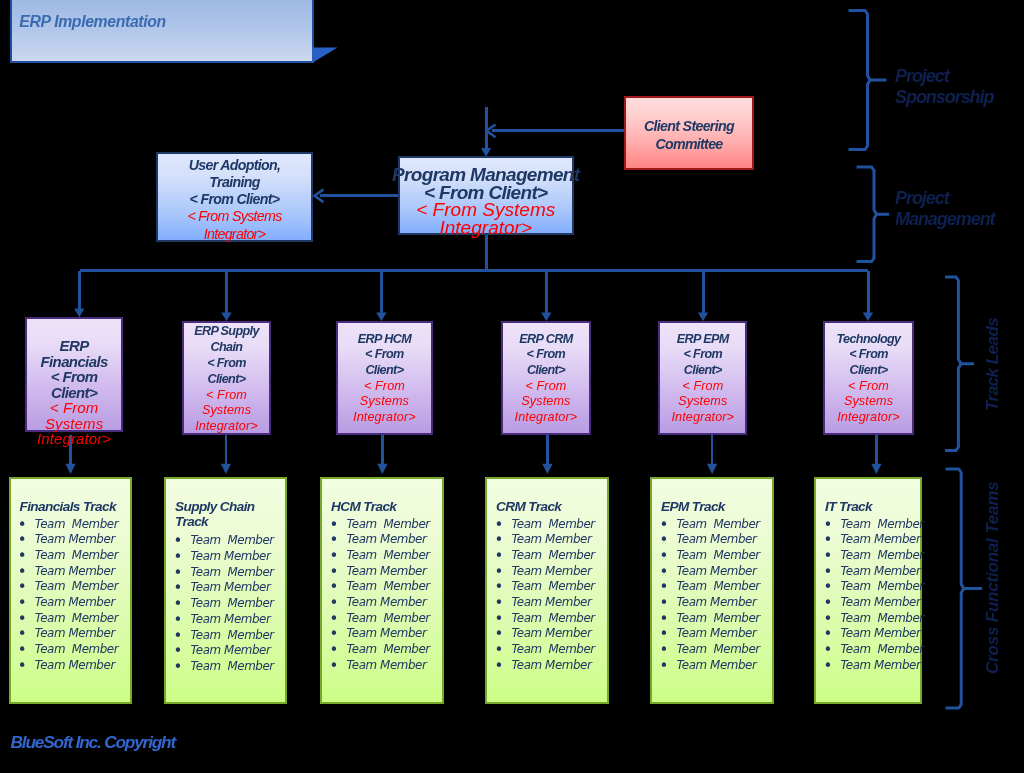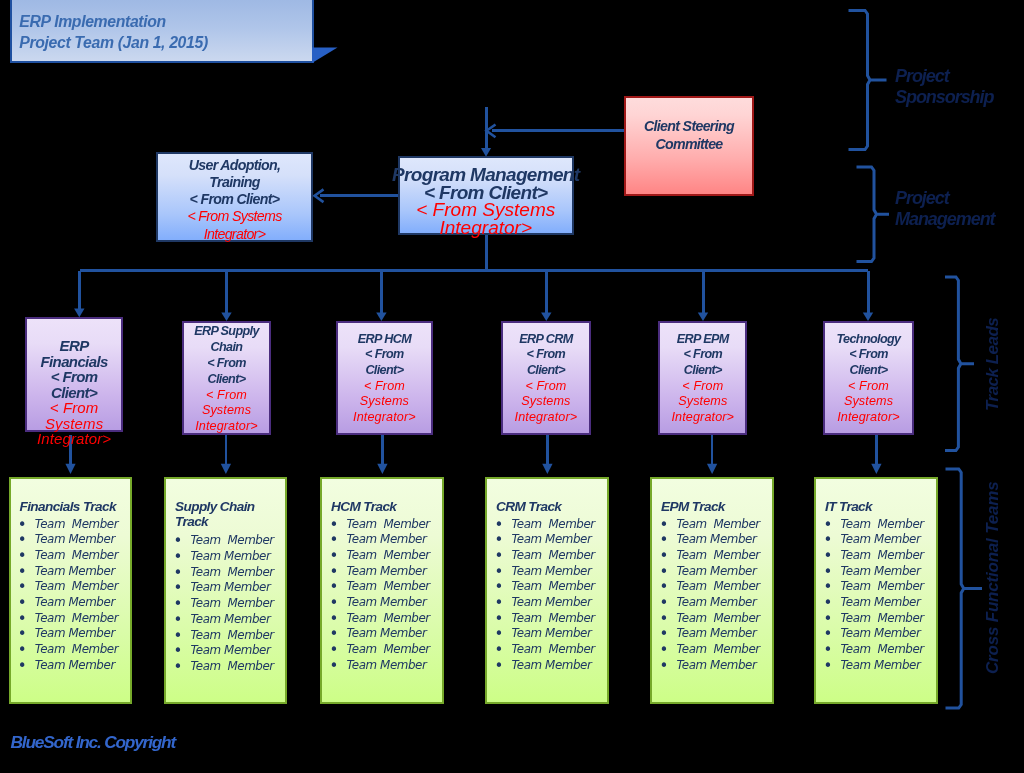--- a/index.html
+++ b/index.html
@@ -109,26 +109,26 @@
 </svg>
 <svg class="layer" viewBox="0 0 1024 773">
 <g fill="none" stroke="#21529E" stroke-width="3" stroke-linejoin="miter" stroke-linecap="butt">
   <path d="M848.5,10.5 L865.0,10.5 L867.5,14.0 L867.5,75.5 L870.0,80.0 L886.5,80.0 M870.0,80.0 L867.5,84.5 L867.5,146.0 L865.0,149.5 L848.5,149.5"></path>
   <path d="M856.5,167.0 L871.5,167.0 L874.0,170.5 L874.0,209.75 L876.5,214.25 L889.0,214.25 M876.5,214.25 L874.0,218.75 L874.0,258.0 L871.5,261.5 L856.5,261.5"></path>
   <path d="M945.0,277.0 L955.9,277.0 L958.4,280.5 L958.4,359.25 L960.9,363.75 L974.0,363.75 M960.9,363.75 L958.4,368.25 L958.4,447.0 L955.9,450.5 L945.0,450.5"></path>
   <path d="M945.5,469.0 L958.7,469.0 L961.2,472.5 L961.2,584.0 L963.7,588.5 L982.0,588.5 M963.7,588.5 L961.2,593.0 L961.2,704.5 L958.7,708.0 L945.5,708.0"></path>
 </g>
 </svg>
 <div class="abs" id="callout">
-  <div class="ct"><span>ERP Implementation</span><br><span>Project Team (Jan 1, 2015)</span></div>
+  <div class="ct"><span>ERP Implementation</span><br></div>
 </div>
 <svg class="layer" viewBox="0 0 1024 773">
   <path d="M312,47.5 L337.5,47.5 L312,63 Z" fill="#2860C5"></path>
 </svg>
-<div class="abs node redbox" style="left:624px;top:96px;width:130px;height:100px;font-size:14.2px;line-height:17.45px;padding-top:20.2px;">
+<div class="abs node redbox" style="left:624px;top:96px;width:130px;height:74px;font-size:14.2px;line-height:17.45px;padding-top:20.2px;">
   <span class="ln navy">Client Steering</span>
   <span class="ln navy">Committee</span>
 </div>
 <div class="abs node bluebox" style="left:398px;top:156px;width:175.5px;height:79px;font-size:19px;line-height:17.5px;padding-top:8px;text-align:right;">
   <span class="ln navy" style="letter-spacing:-0.68px">Program Management</span>
   <span class="ln navy" style="letter-spacing:-0.68px">&lt; From Client&gt;</span>
   <span class="ln red" style="letter-spacing:0.02px">&lt; From Systems</span>
   <span class="ln red" style="letter-spacing:0.02px">Integrator&gt;</span>
 </div>
 <div class="abs node bluebox" style="left:156px;top:152px;width:157px;height:90px;font-size:14.2px;line-height:17.1px;padding-top:3.2px;">
@@ -255,21 +255,21 @@
     <li><span class="bul">•</span><span>Team  Member</span></li>
     <li><span class="bul">•</span><span>Team Member</span></li>
     <li><span class="bul">•</span><span>Team  Member</span></li>
     <li><span class="bul">•</span><span>Team Member</span></li>
     <li><span class="bul">•</span><span>Team  Member</span></li>
     <li><span class="bul">•</span><span>Team Member</span></li>
     <li><span class="bul">•</span><span>Team  Member</span></li>
     <li><span class="bul">•</span><span>Team Member</span></li>
   </ul>
 </div>
-<div class="abs greenbox" style="left:814.4px;top:476.8px;width:124.0px;height:227.5px;">
+<div class="abs greenbox" style="left:814.4px;top:476.8px;width:108px;height:227.5px;">
   <div class="track-title">IT Track</div>
   <ul class="track-list" style="top:37.8px;">
     <li><span class="bul">•</span><span>Team  Member</span></li>
     <li><span class="bul">•</span><span>Team Member</span></li>
     <li><span class="bul">•</span><span>Team  Member</span></li>
     <li><span class="bul">•</span><span>Team Member</span></li>
     <li><span class="bul">•</span><span>Team  Member</span></li>
     <li><span class="bul">•</span><span>Team Member</span></li>
     <li><span class="bul">•</span><span>Team  Member</span></li>
     <li><span class="bul">•</span><span>Team Member</span></li>

